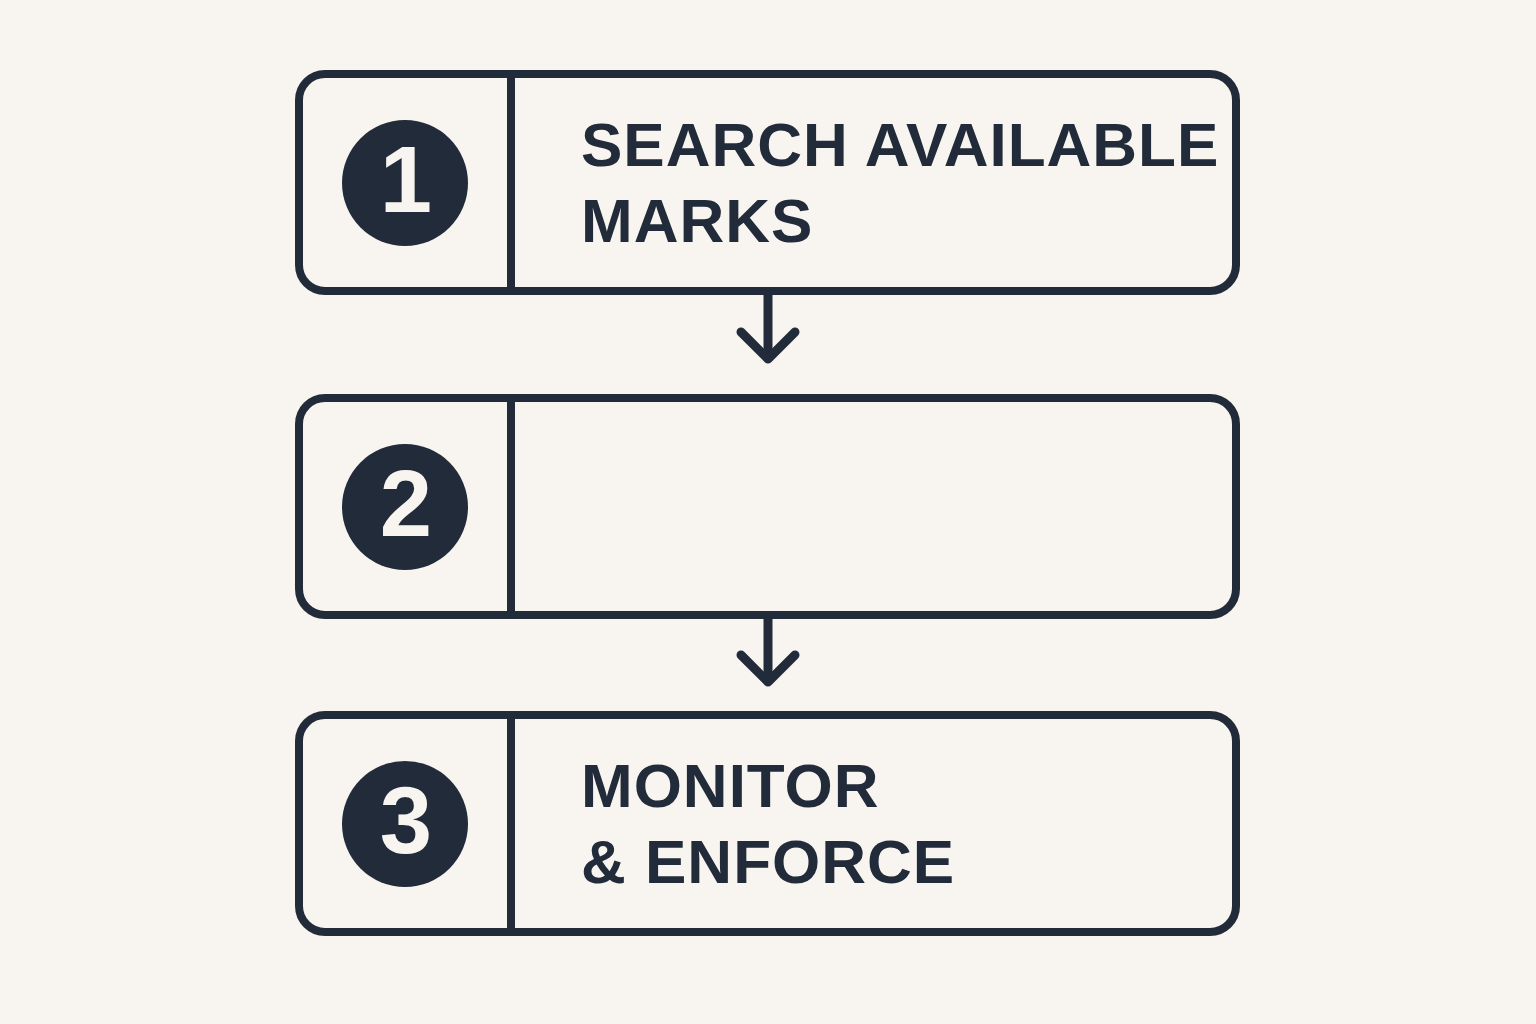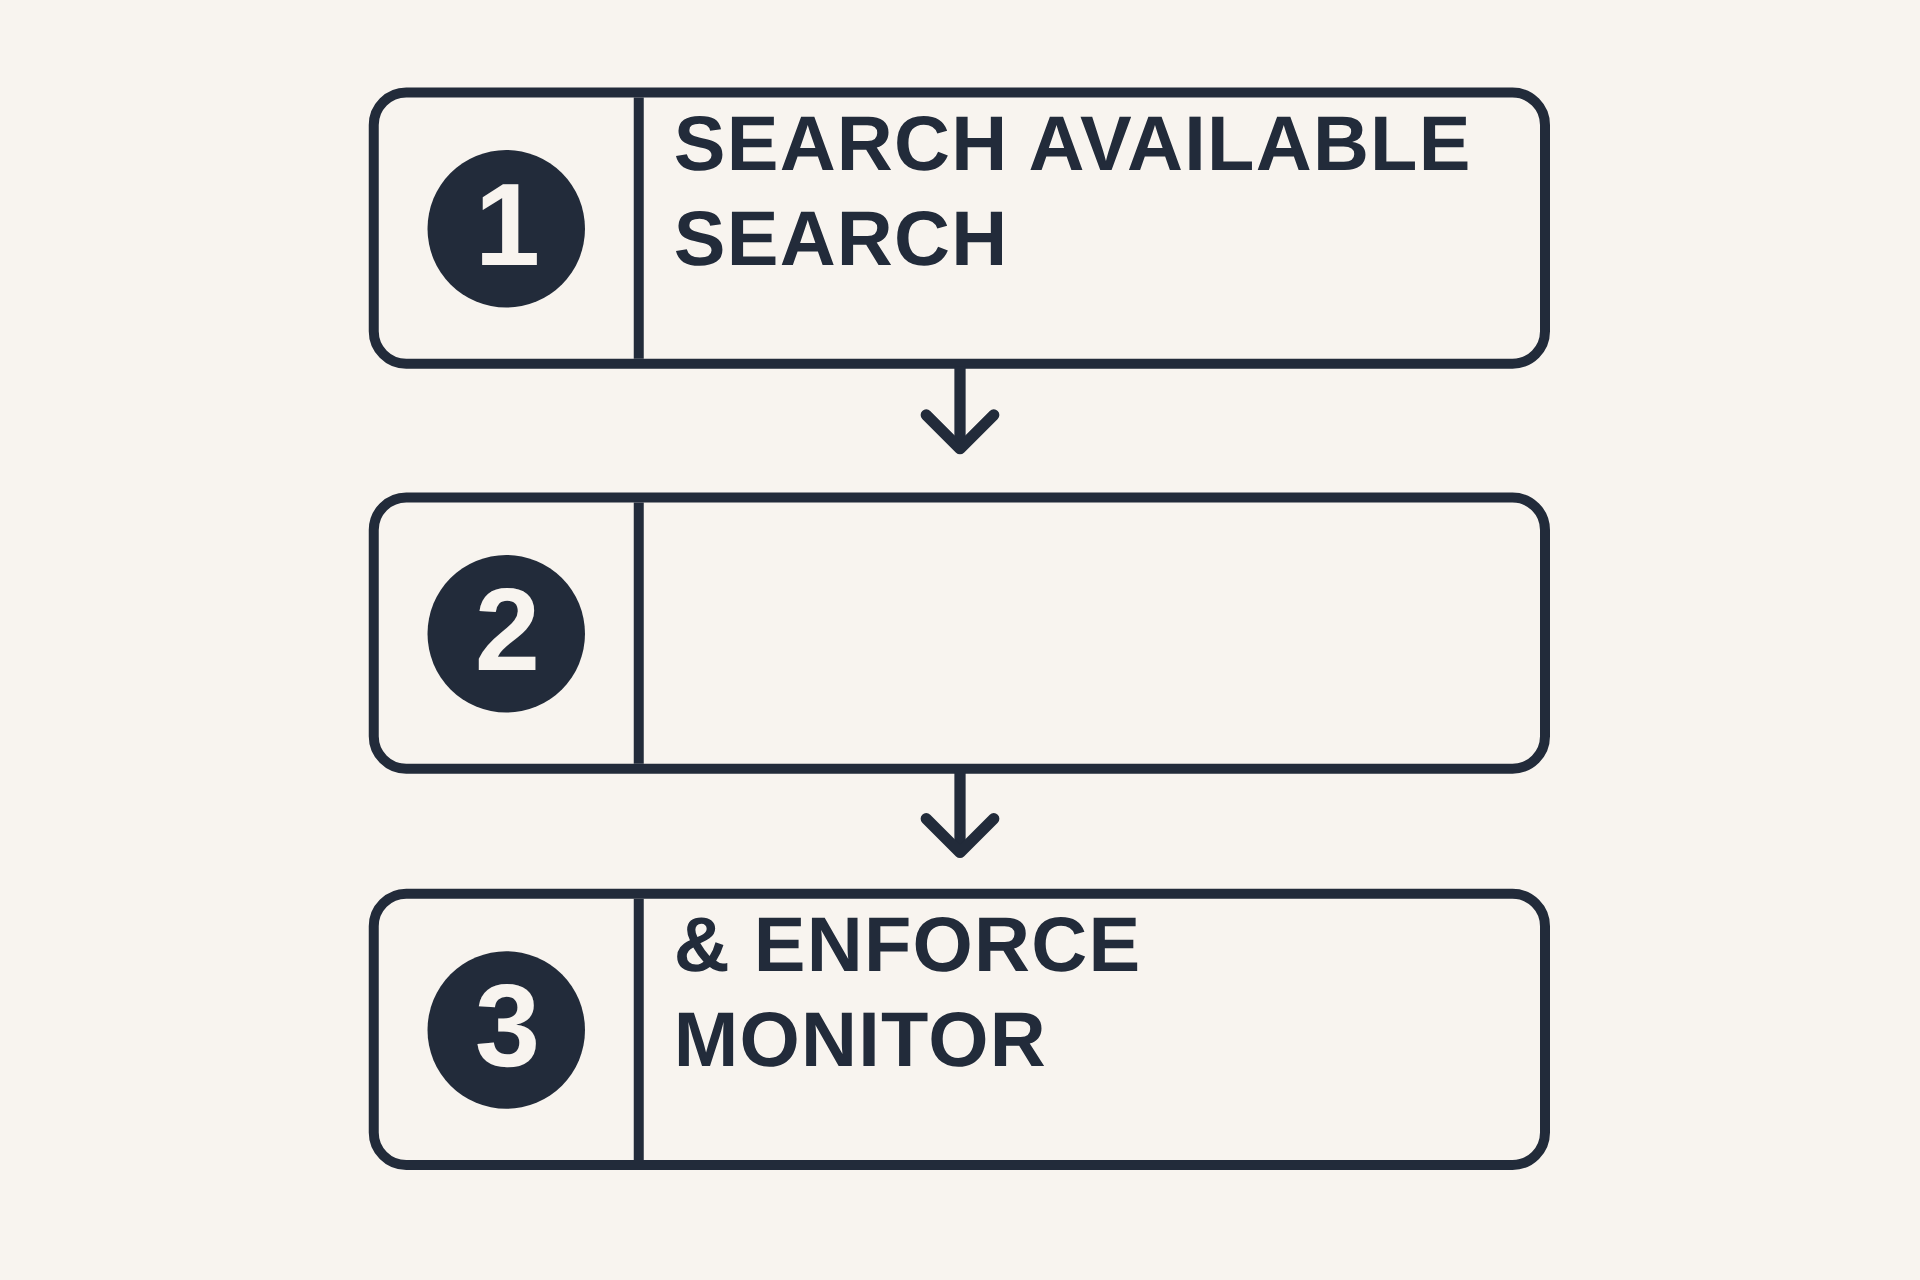--- a/index.html
+++ b/index.html
@@ -50,21 +50,22 @@
     font-size: 94px;
     font-weight: bold;
     line-height: 1;
     transform: translateY(-3px);
     letter-spacing: -2px;
   }
   .step-right {
     flex: 1 1 auto;
     display: flex;
     flex-direction: column;
-    padding-left: 24px;
+    justify-content: center;
+    padding-left: 66px;
     padding-right: 20px;
   }
   .step-title {
     color: var(--ink);
     font-size: 62px;
     font-weight: bold;
     line-height: 76px;
     letter-spacing: 1px;
   }
   .step-title .line { display: block; white-space: nowrap; }
@@ -91,21 +92,21 @@
 
   <section class="step-box" style="top:70px">
     <div class="step-left">
       <div class="step-circle">
         <span class="step-number">1</span>
       </div>
     </div>
     <div class="step-right">
       <h2 class="step-title">
         <span class="line">SEARCH AVAILABLE</span>
-        <span class="line">SEARCH</span>
+        <span class="line">MARKS</span>
       </h2>
     </div>
   </section>
 
   <span class="arrow" style="top:293px">
     <svg viewBox="0 0 80 78" aria-hidden="true">
       <line class="stroke" x1="40" y1="0" x2="40" y2="60"></line>
       <polyline class="stroke" points="13,39 40,66 67,39"></polyline>
     </svg>
   </span>
@@ -126,19 +127,19 @@
   </span>
 
   <section class="step-box" style="top:711px">
     <div class="step-left">
       <div class="step-circle">
         <span class="step-number">3</span>
       </div>
     </div>
     <div class="step-right">
       <h2 class="step-title">
+        <span class="line">MONITOR</span>
         <span class="line">&amp; ENFORCE</span>
-        <span class="line">MONITOR</span>
       </h2>
     </div>
   </section>
 
 </div>
 
 </body></html>

